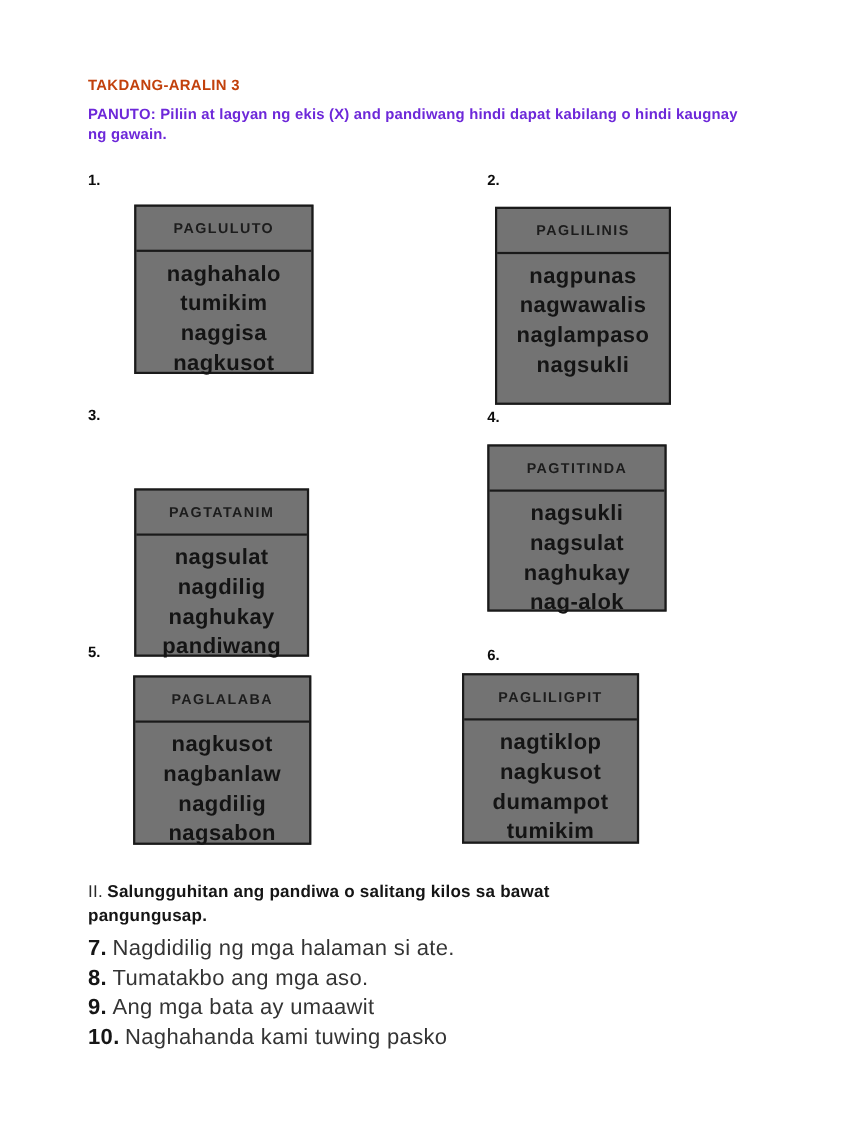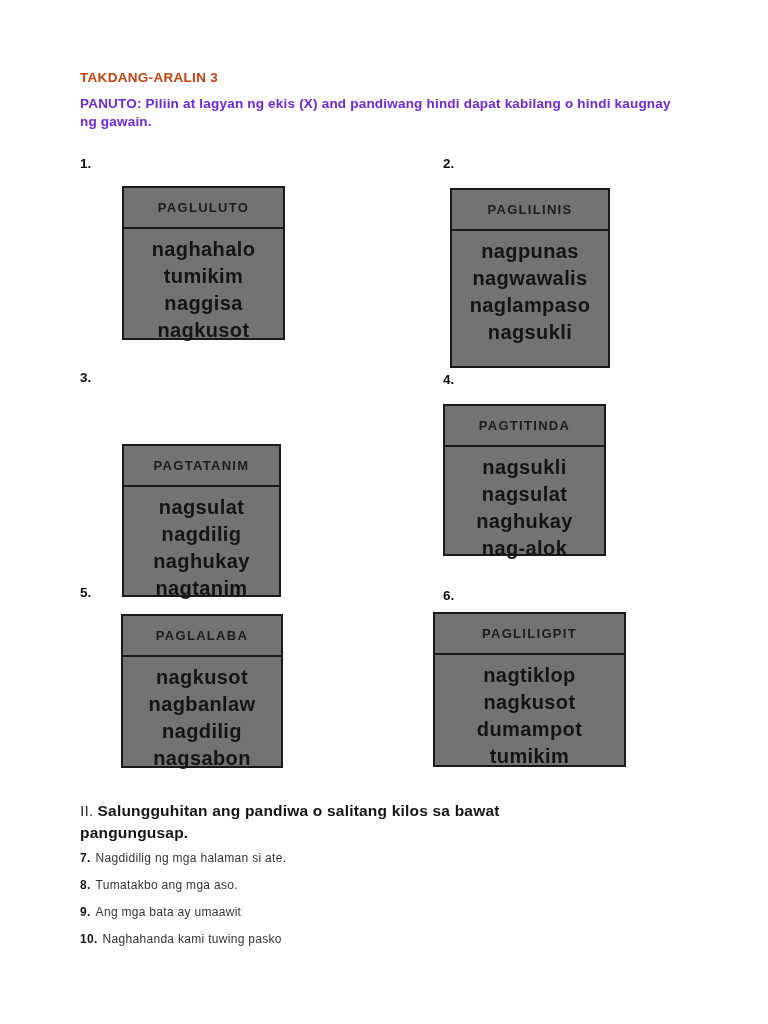--- a/index.html
+++ b/index.html
@@ -83,21 +83,21 @@
     color: #151515;
   }
   .sec2-head .numeral {
     font-weight: 400;
     margin-right: 4px;
     color: #2a2a2a;
   }
   .sentence {
     position: absolute;
     left: 80px;
-    font-size: 12px;
+    font-size: 20px;
     font-weight: 400;
     letter-spacing: 0.3px;
     color: #343434;
     white-space: nowrap;
   }
   .sentence .snum {
     font-weight: 700;
     color: #161616;
     margin-right: 5px;
   }
@@ -133,21 +133,21 @@
     </div>
   </div>
 
   <div class="qnum" style="left:80px; top:370px;">3.</div>
   <div class="vbox" style="left:122px; top:400px; width:159px; height:153px;margin-top:44px;">
     <div class="vbox-header">PAGTATANIM</div>
     <div class="vbox-items">
       <div class="vbox-item">nagsulat</div>
       <div class="vbox-item">nagdilig</div>
       <div class="vbox-item">naghukay</div>
-      <div class="vbox-item">nagtanim</div>
+      <div class="vbox-item">pandiwang</div>
     </div>
   </div>
 
   <div class="qnum" style="left:443px; top:372px;">4.</div>
   <div class="vbox" style="left:443px; top:404px; width:163px; height:152px;">
     <div class="vbox-header">PAGTITINDA</div>
     <div class="vbox-items">
       <div class="vbox-item">nagsukli</div>
       <div class="vbox-item">nagsulat</div>
       <div class="vbox-item">naghukay</div>
@@ -160,21 +160,21 @@
     <div class="vbox-header">PAGLALABA</div>
     <div class="vbox-items">
       <div class="vbox-item">nagkusot</div>
       <div class="vbox-item">nagbanlaw</div>
       <div class="vbox-item">nagdilig</div>
       <div class="vbox-item">nagsabon</div>
     </div>
   </div>
 
   <div class="qnum" style="left:443px; top:588px;">6.</div>
-  <div class="vbox" style="left:433px; top:612px; width:193px; height:155px;">
+  <div class="vbox" style="left:420px; top:612px; width:161px; height:155px;">
     <div class="vbox-header">PAGLILIGPIT</div>
     <div class="vbox-items">
       <div class="vbox-item">nagtiklop</div>
       <div class="vbox-item">nagkusot</div>
       <div class="vbox-item">dumampot</div>
       <div class="vbox-item">tumikim</div>
     </div>
   </div>
 
   <div class="sec2-head">

